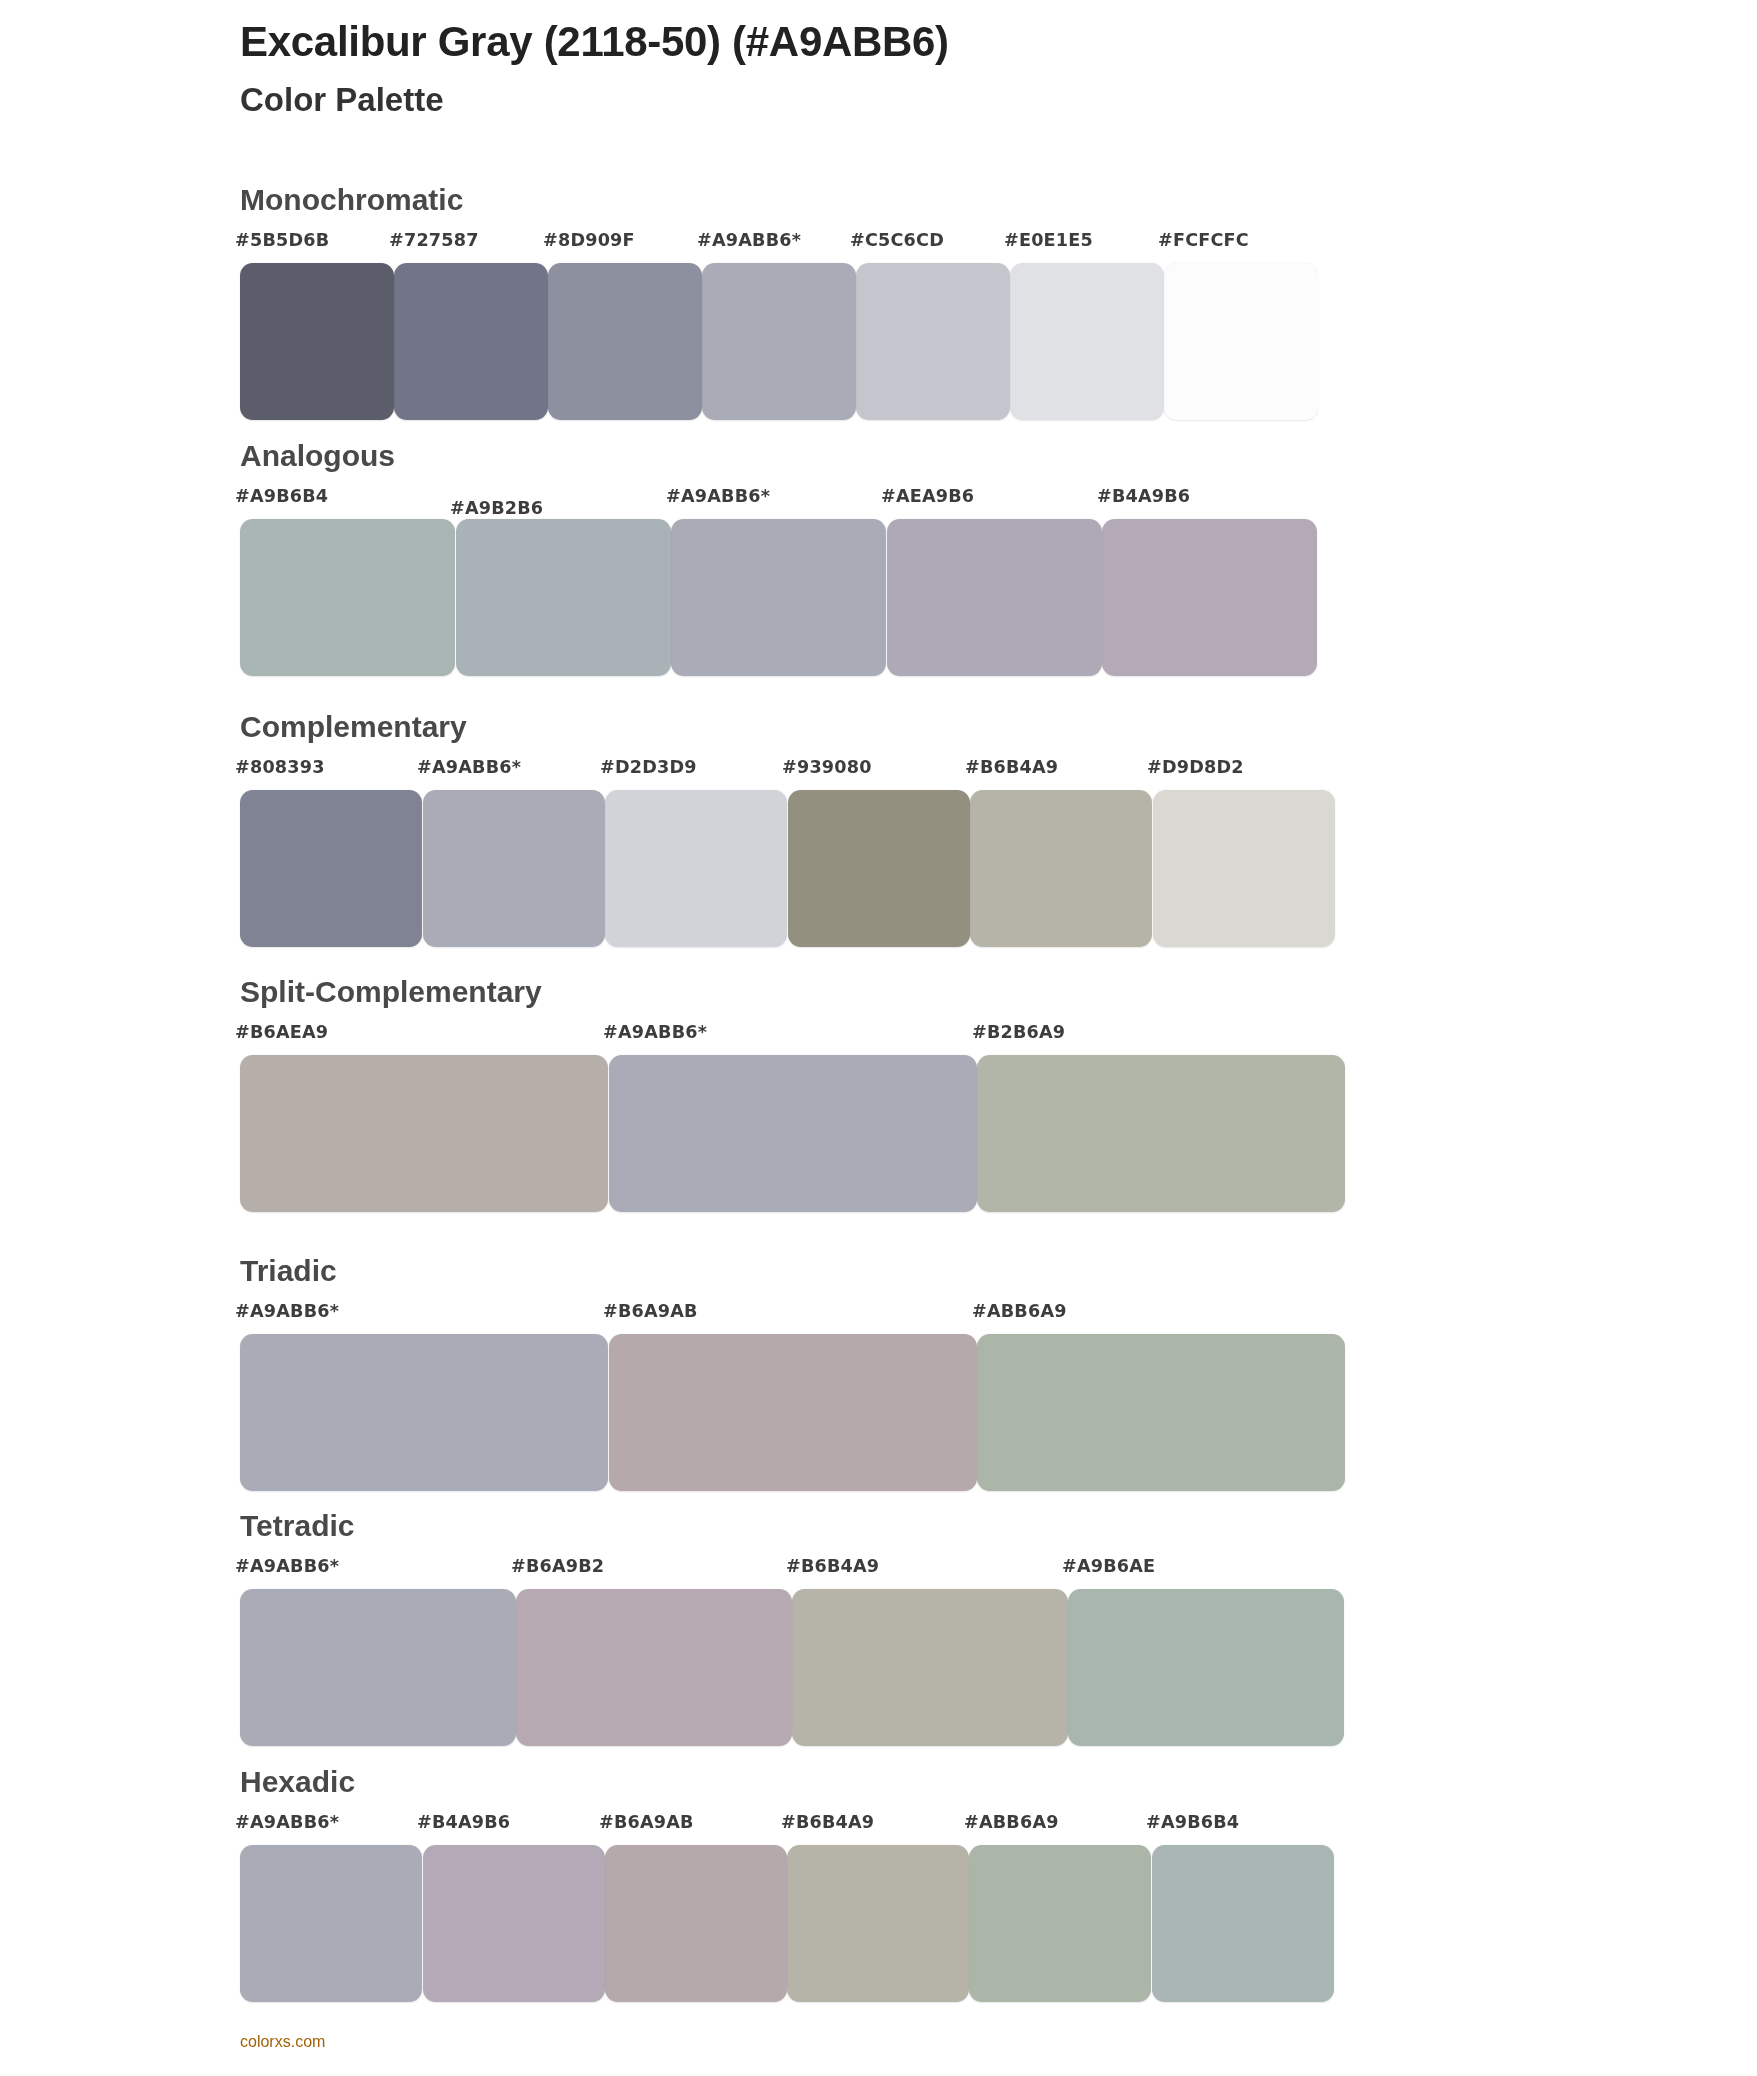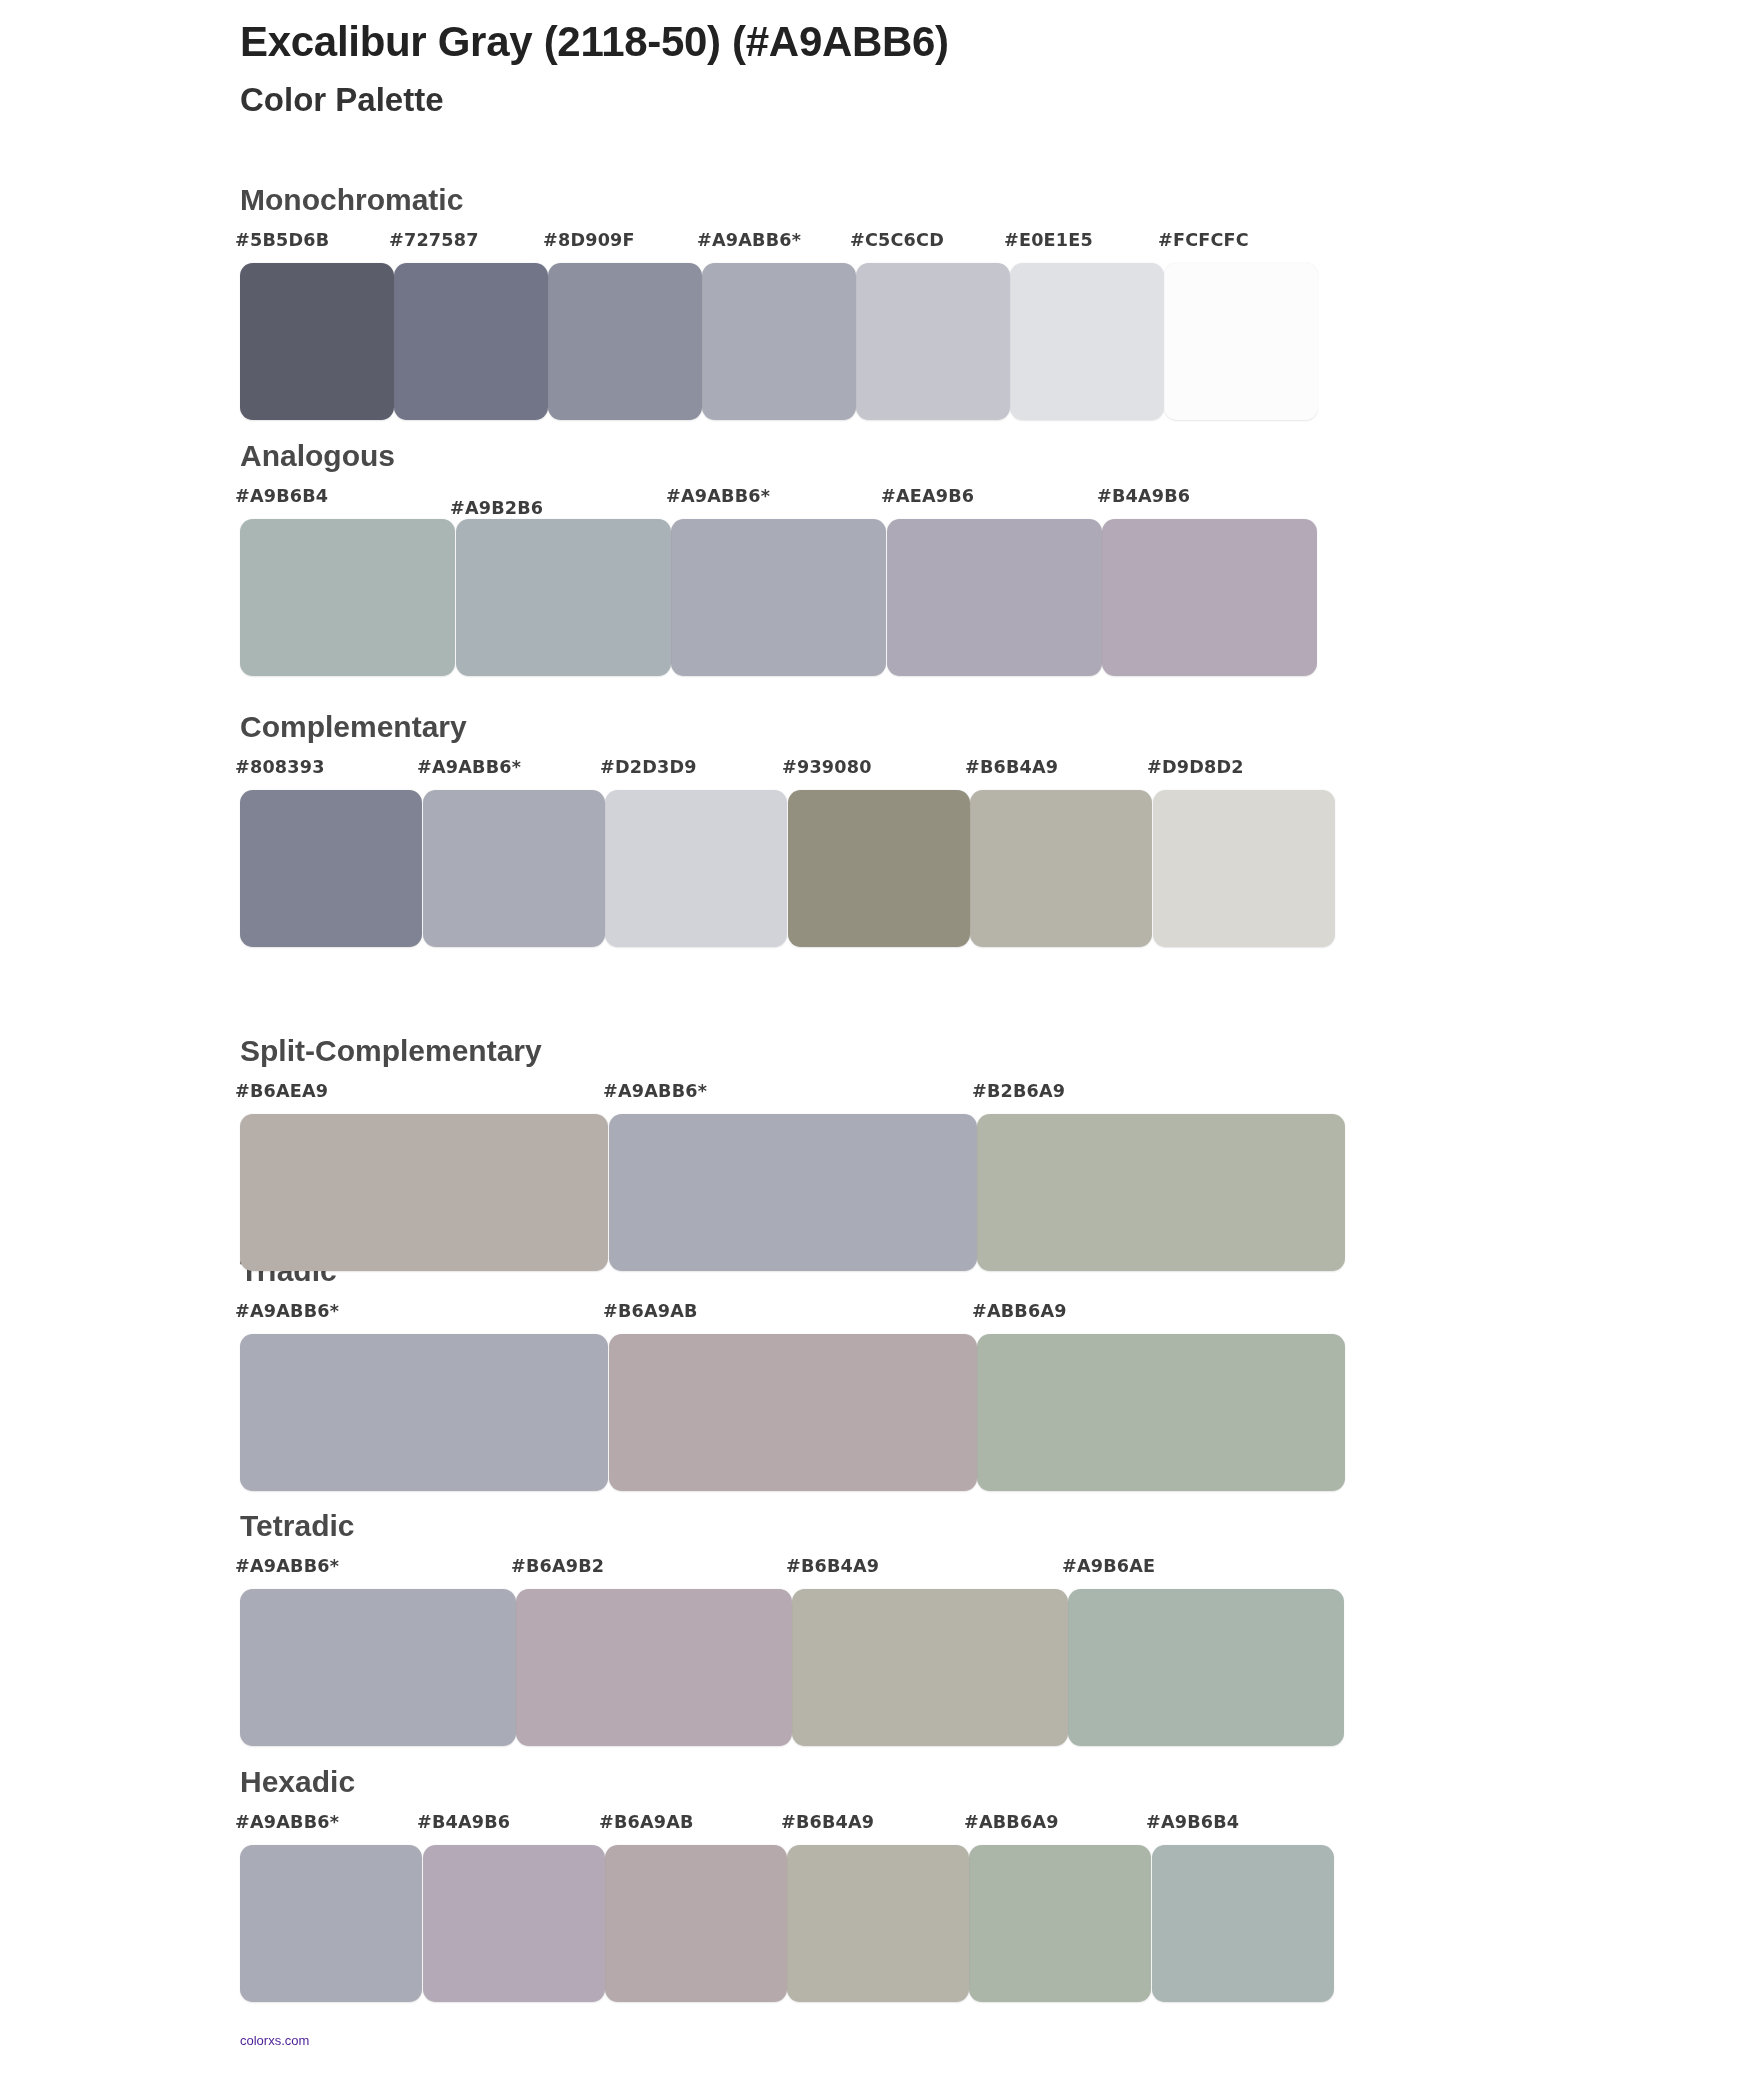--- a/index.html
+++ b/index.html
@@ -89,22 +89,22 @@
     position: absolute;
     top: 0;
     border-radius: 12.8px;
     box-shadow: 0 0.8px 1.6px rgba(0,0,0,0.10);
   }
 
   .footer {
     position: absolute;
     left: 240px;
     top: 2033px;
-    font-size: 13px;
-    color: #4c1d95;
+    font-size: 16px;
+    color: #a16207;
     font-family: "Liberation Sans", sans-serif;
     white-space: nowrap;
   }
 </style>
 </head>
 <body>
 
 <div class="page">
 
   <div class="header">
@@ -163,21 +163,21 @@
         </div>
         <div class="swatches" style="top: 78px;">
           <div class="swatch" style="left: 240px; width: 182px; height: 157px; background: rgb(128, 131, 147); z-index: 40;"></div>
           <div class="swatch" style="left: 423px; width: 182px; height: 157px; background: rgb(169, 171, 182); z-index: 39;"></div>
           <div class="swatch" style="left: 605px; width: 182px; height: 157px; background: rgb(210, 211, 217); z-index: 38;"></div>
           <div class="swatch" style="left: 788px; width: 182px; height: 157px; background: rgb(147, 144, 128); z-index: 37;"></div>
           <div class="swatch" style="left: 970px; width: 182px; height: 157px; background: rgb(182, 180, 169); z-index: 36;"></div>
           <div class="swatch" style="left: 1153px; width: 182px; height: 157px; background: rgb(217, 216, 210); z-index: 35;"></div>
         </div>
       </div>
-      <div class="section" style="top: 1036px; height: 235px;">
+      <div class="section" style="top: 977px; height: 235px;">
         <div class="section-head">Split-Complementary</div>
         <div class="labels" style="top: 45px;">
           <div class="swatch-label" style="left: 235px;">#B6AEA9</div>
           <div class="swatch-label" style="left: 603px;">#A9ABB6*</div>
           <div class="swatch-label" style="left: 972px;">#B2B6A9</div>
         </div>
         <div class="swatches" style="top: 78px;">
           <div class="swatch" style="left: 240px; width: 368px; height: 157px; background: rgb(182, 174, 169); z-index: 40;"></div>
           <div class="swatch" style="left: 609px; width: 368px; height: 157px; background: rgb(169, 171, 182); z-index: 39;"></div>
           <div class="swatch" style="left: 977px; width: 368px; height: 157px; background: rgb(178, 182, 169); z-index: 38;"></div>

